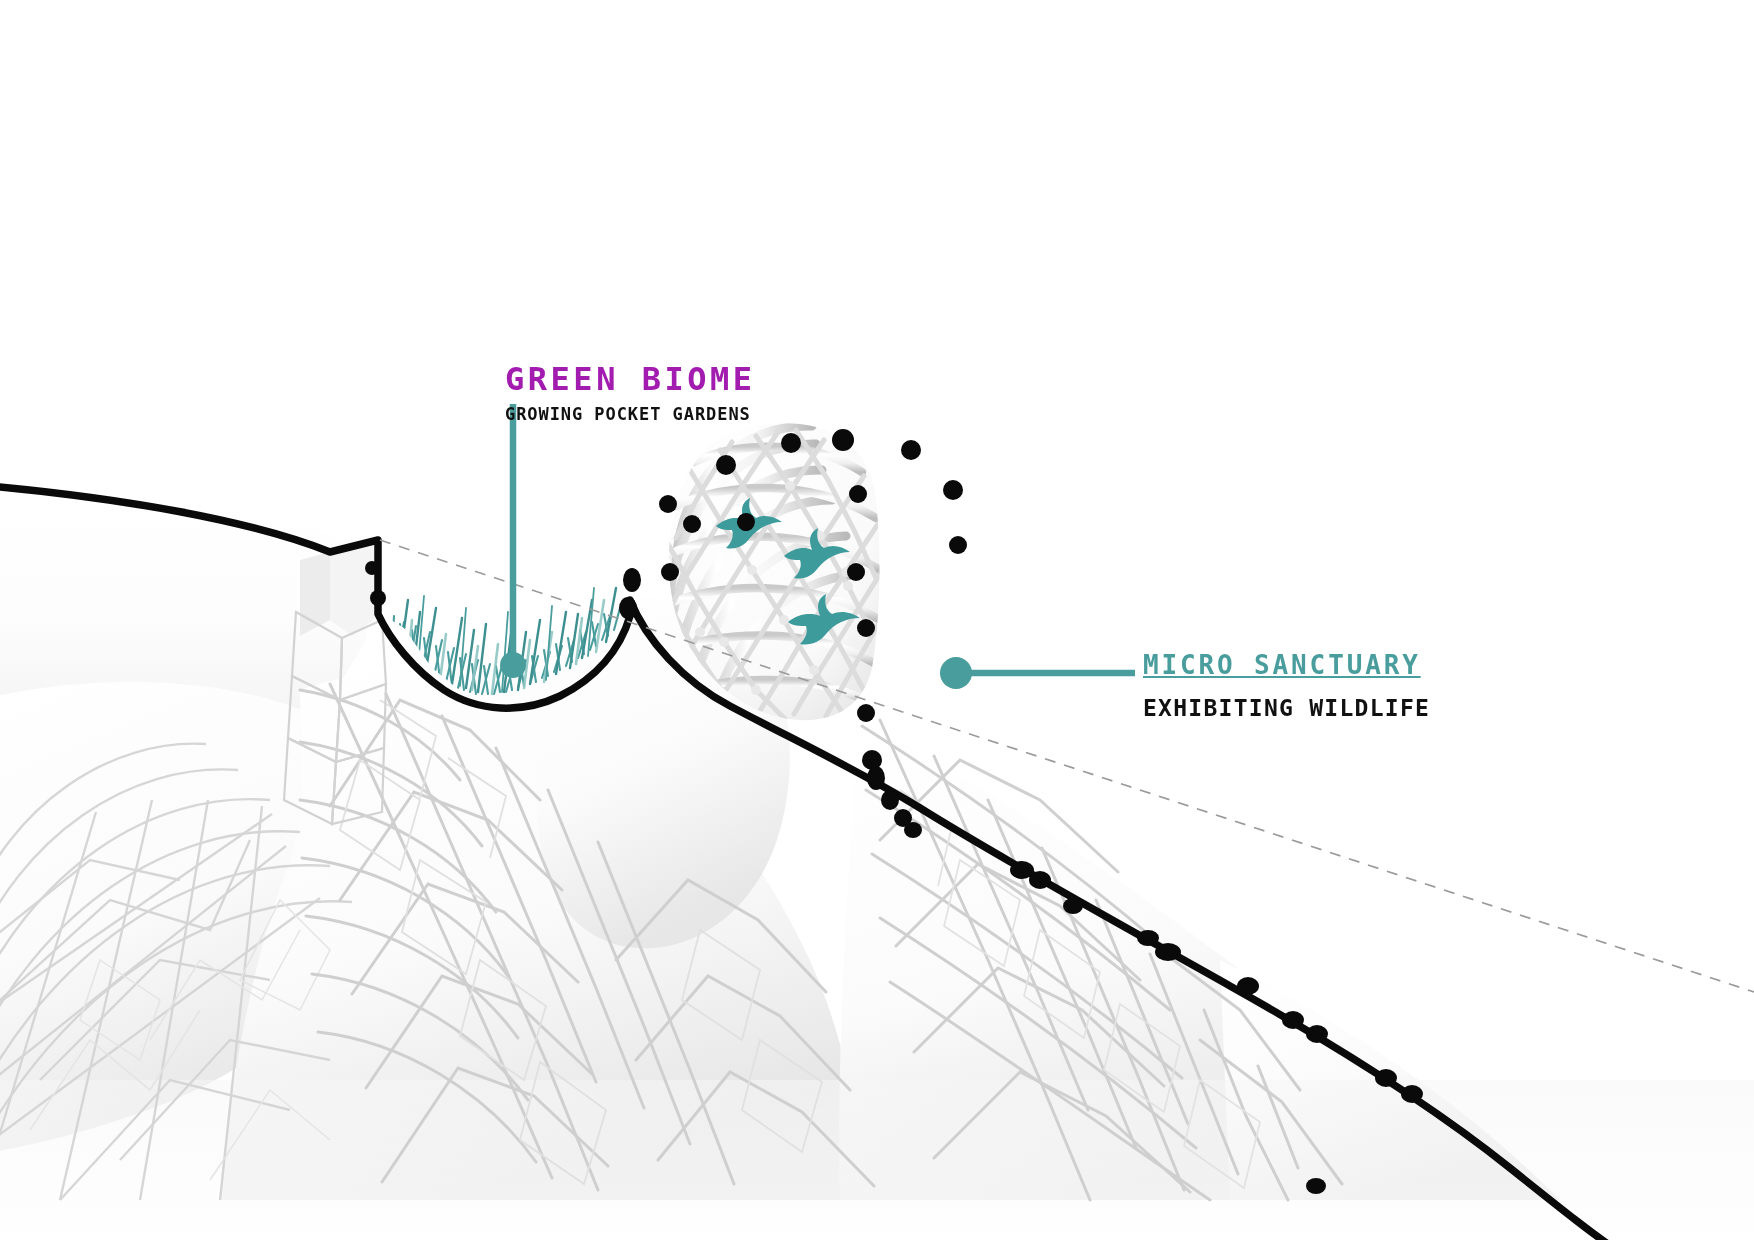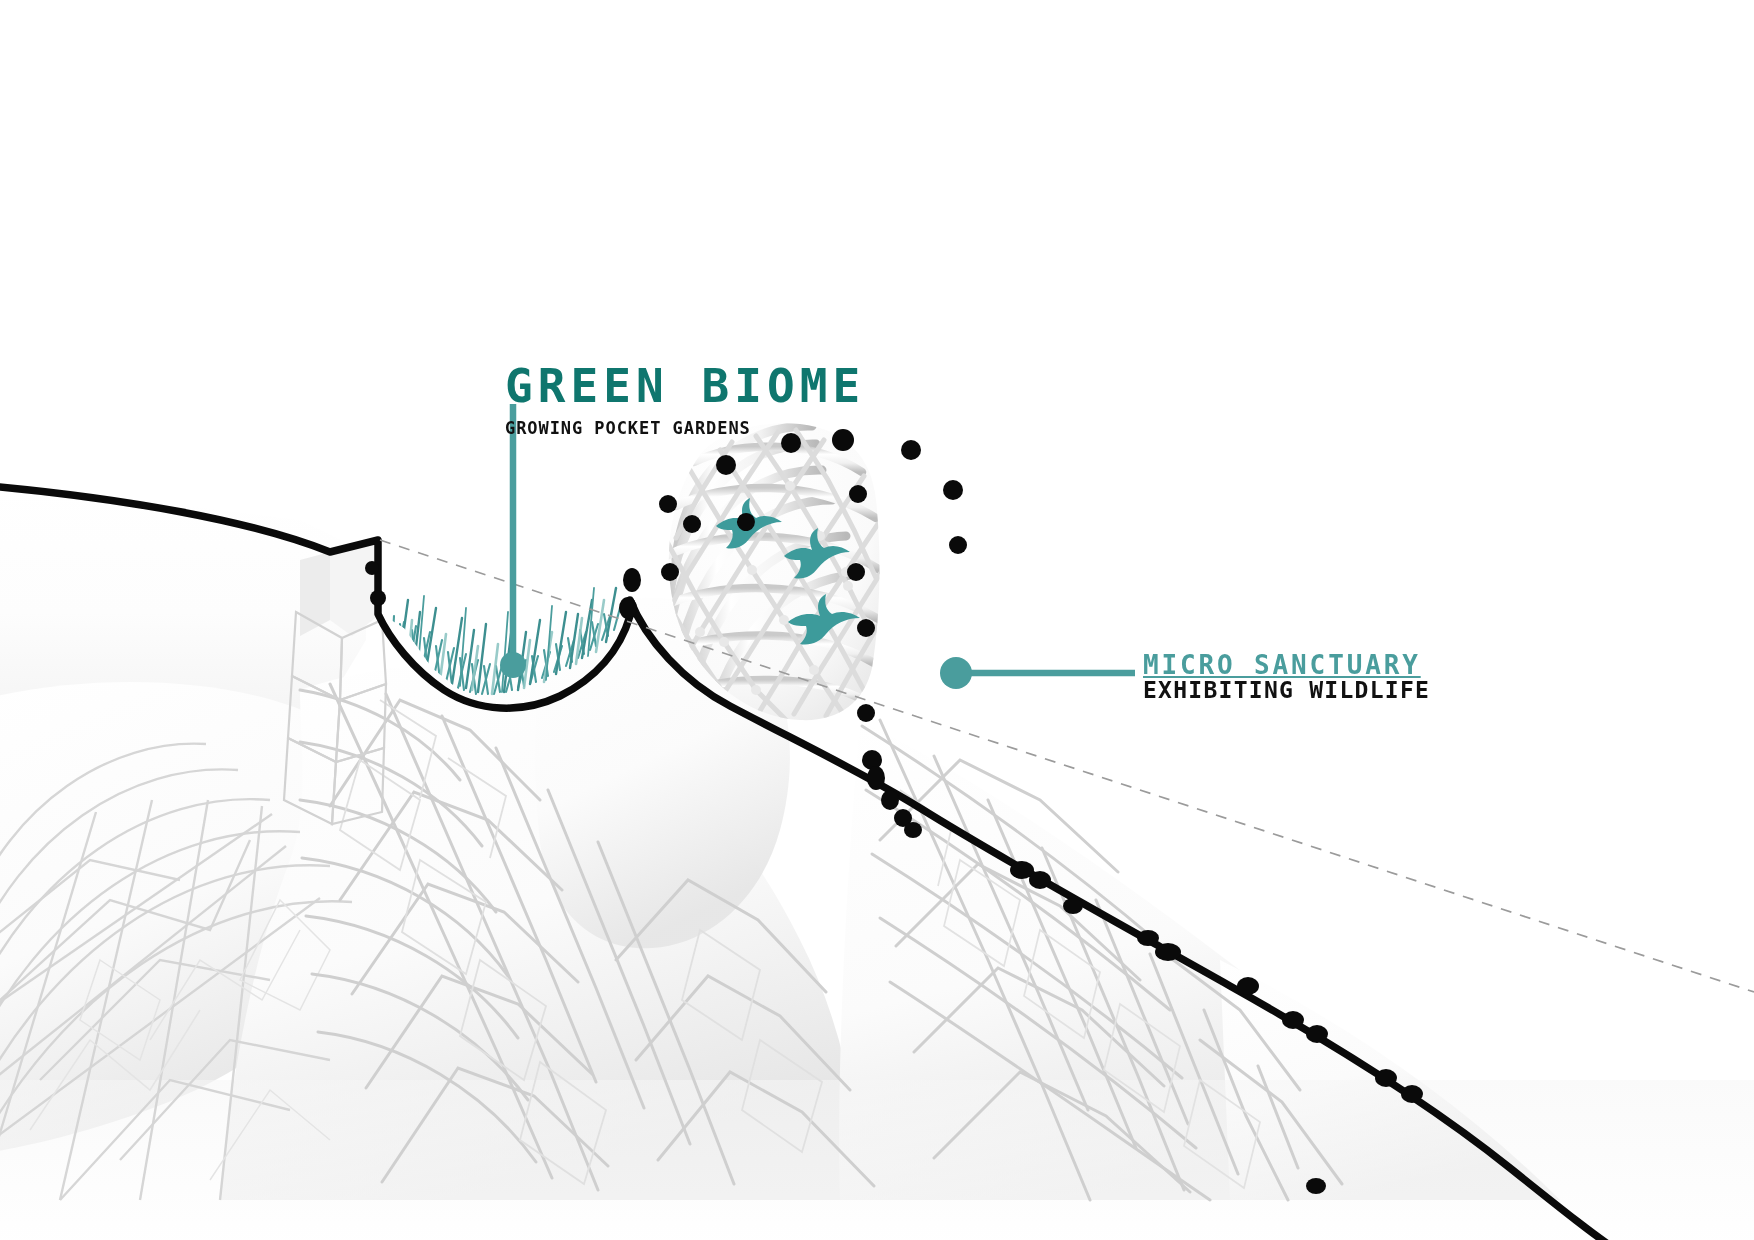--- a/index.html
+++ b/index.html
@@ -43,41 +43,41 @@
     font-weight: 700;
     letter-spacing: 0.055em;
     white-space: nowrap;
     line-height: 1;
   }
   #anno-green {
     left: 505px;
     top: 363px;
   }
   #anno-green .anno-title {
-    font-size: 46px;
-    color: #0f766e;
+    font-size: 32px;
+    color: #a21caf;
   }
   #anno-green .anno-sub {
     font-size: 17px;
     color: #111111;
     margin-top: 11px;
   }
   #anno-micro {
     left: 1143px;
     top: 652px;
   }
   #anno-micro .anno-title {
     font-size: 26px;
     color: #4a9d9d;
     text-decoration: underline;
   }
   #anno-micro .anno-sub {
     font-size: 23px;
     color: #111111;
-    margin-top: 1px;
+    margin-top: 19px;
   }
 </style>
 </head>
 <body>
 
 <div id="stage">
 
   <svg id="scene" viewBox="0 0 1754 1240" xmlns="http://www.w3.org/2000/svg">
     <defs>
 

